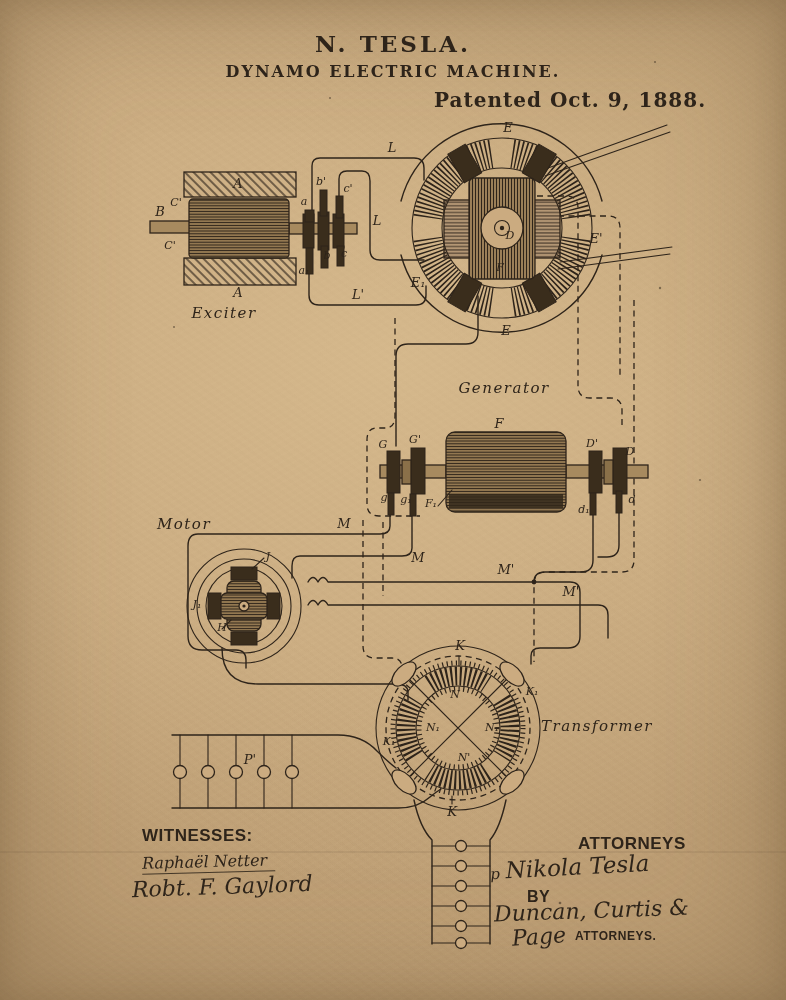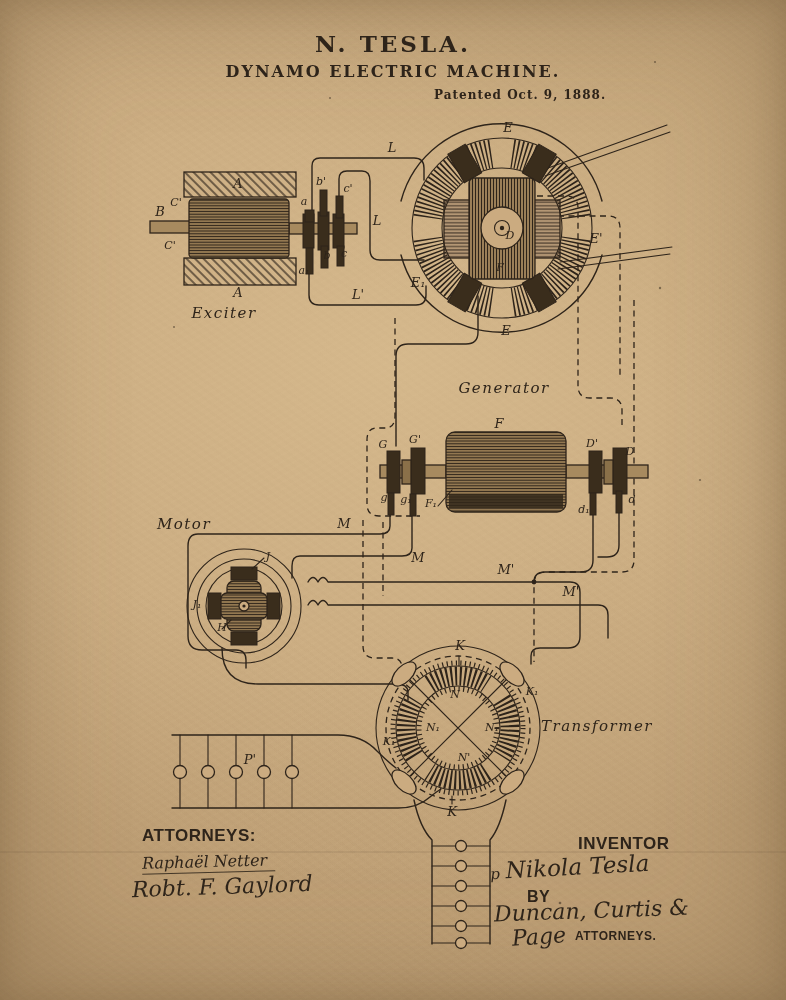--- a/index.html
+++ b/index.html
@@ -15,21 +15,21 @@
       repeating-linear-gradient(-29deg, rgba(232,208,163,.05) 0 2px, rgba(0,0,0,0) 2px 6px);
     font-family:"DejaVu Serif", serif; color:#2e241a;
   }
   .vignette{position:absolute;inset:0;pointer-events:none;
     box-shadow:inset 0 0 120px rgba(104,80,48,.45), inset 0 0 30px rgba(104,80,48,.25);}
   .crease{position:absolute;left:0;top:851px;width:100%;height:2px;background:rgba(90,70,45,.10);}
   .t-center{position:absolute;width:100%;text-align:center;}
   .t-name{top:30px;font-size:23px;letter-spacing:3px;font-weight:bold;}
   .t-title{top:62px;font-size:16px;letter-spacing:2px;font-weight:bold;}
   .t-no{position:absolute;left:146px;top:88px;font-size:20px;letter-spacing:1px;font-weight:bold;}
-  .t-date{position:absolute;left:434px;top:88px;font-size:12px;letter-spacing:1px;font-weight:bold;}
+  .t-date{position:absolute;left:434px;top:88px;font-size:20px;letter-spacing:1px;font-weight:bold;}
   .sans{font-family:"Liberation Sans",sans-serif;font-weight:bold;letter-spacing:.5px;}
   .wit-h{position:absolute;left:142px;top:826px;font-size:17px;}
   .sig{font-style:italic;white-space:nowrap;}
   .wit1{position:absolute;left:142px;top:852px;font-size:16px;transform:rotate(-1.5deg);
         border-bottom:1.5px solid rgba(46,36,26,.85);padding:0 8px 1px 0;}
   .wit2{position:absolute;left:132px;top:874px;font-size:22px;transform:rotate(-2deg);}
   .inv-h{position:absolute;left:578px;top:834px;font-size:17px;}
   .inv-sig{position:absolute;left:490px;top:854px;font-size:23px;transform:rotate(-3deg);}
   .inv-pre{font-size:15px;margin-right:6px;}
   .by{position:absolute;left:527px;top:888px;font-size:16px;text-align:center;}
@@ -303,23 +303,23 @@
         <text x="532" y="695" class="plbl s">K₁</text>
         <text x="389" y="745" class="plbl s">K₁</text>
         <text x="455" y="698" class="plbl s">N</text>
         <text x="433" y="731" class="plbl s">N₁</text>
         <text x="492" y="731" class="plbl s">N₁</text>
         <text x="464" y="761" class="plbl s">N'</text>
         <text x="250" y="764" class="plbl ">P'</text>
       </g>
   </svg>
 
-  <div class="sans wit-h">ATTORNEYS:</div>
+  <div class="sans wit-h">WITNESSES:</div>
   <div class="sig wit1">Raphaël Netter</div>
   <div class="sig wit2">Robt. F. Gaylord</div>
 
-  <div class="sans inv-h">INVENTOR</div>
+  <div class="sans inv-h">ATTORNEYS</div>
   <div class="sig inv-sig"><span class="inv-pre">p</span><span>Nikola Tesla</span></div>
   <div class="sans by">BY</div>
   <div class="sig att1">Duncan, Curtis &amp;</div>
   <div class="sig att2">Page</div>
   <div class="sans att-h">ATTORNEYS.</div>
 </div>
 
 </body></html>

